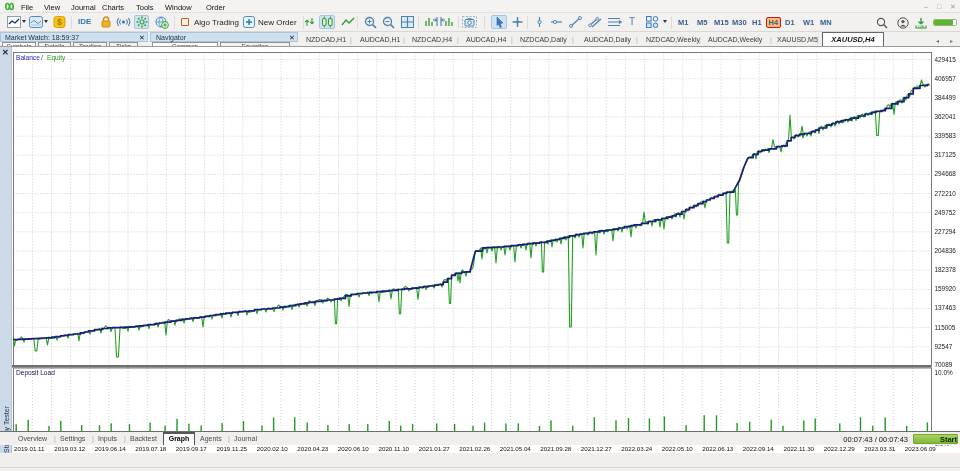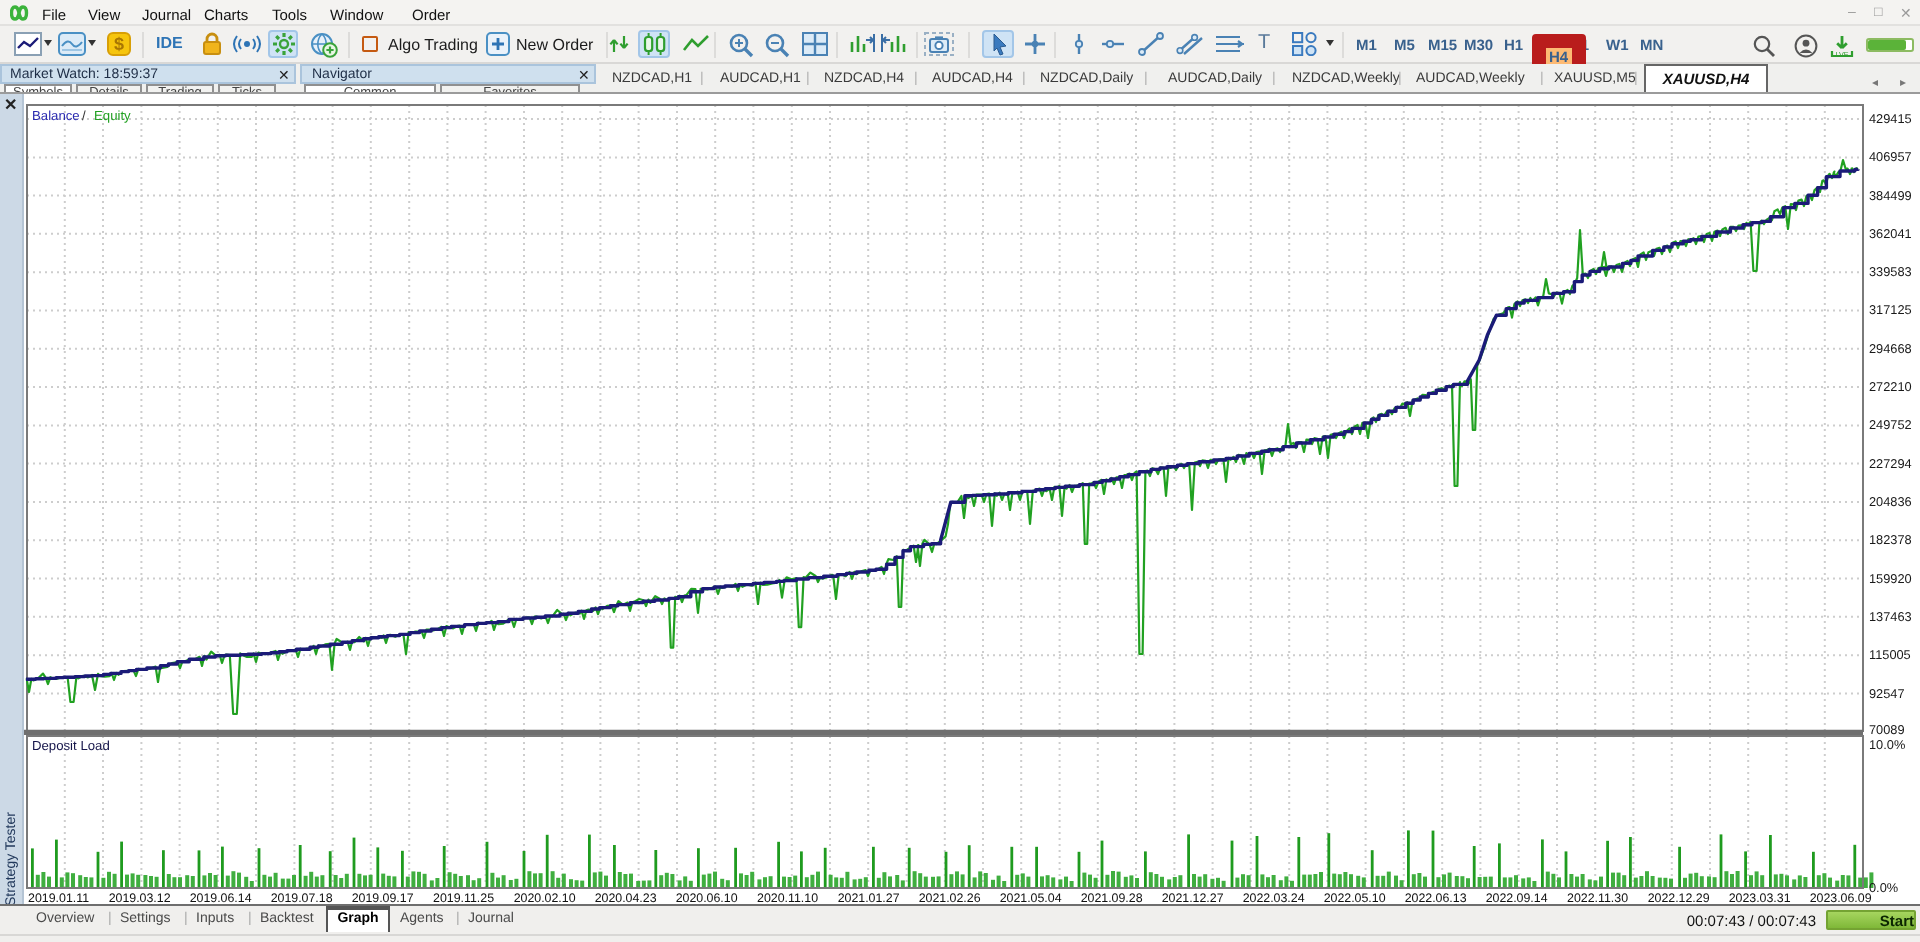--- a/index.html
+++ b/index.html
@@ -7,37 +7,37 @@
 
 #menubar{position:absolute;left:0;top:0;width:960px;height:13px;background:#f4f3f1;border-bottom:1px solid #e2e1df;text-decoration:underline;}
 #menubar .mi{position:absolute;top:2.5px;font-size:7.5px;color:#111;}
 #logo{position:absolute;left:5px;top:2px;width:11px;height:9px;}
 .winbtn{position:absolute;top:3px;color:#9a9a9a;font-size:7px;}
 
 #toolbar{position:absolute;left:0;top:13px;width:960px;height:19px;background:#f2f1ef;border-bottom:1px solid #d9d8d6;}
 .sep{position:absolute;top:3px;width:1px;height:13px;background:#dddcda;}
 .tbtxt{position:absolute;font-size:8px;color:#1c1c1c;}
 .tf{position:absolute;top:5px;font-size:7.5px;font-weight:bold;color:#39618d;}
-#tf-h4{background:#fdba74;border:7px solid #b91c1c;border-radius:2px;padding:0 2px;top:3.5px;}
+#tf-h4{background:#fdba74;border:1px solid #b91c1c;border-radius:2px;padding:0 2px;top:3.5px;}
 
 #tabrow{position:absolute;left:0;top:32px;width:960px;height:15px;background:#f0f0ee;}
 .panelhead{position:absolute;top:0px;height:9.5px;background:#cfe0ee;border:1px solid #aac4dc;font-size:7px;color:#1d2c45;}
 .subtabs{position:absolute;top:10px;height:5.5px;overflow:hidden;line-height:0;}
 .subtab{display:inline-block;vertical-align:top;height:12px;line-height:8px;background:#f2f2f0;border:1px solid #909090;border-bottom:none;margin-right:2px;font-size:6.5px;color:#444;text-align:center;}
 .ct{position:absolute;top:4px;white-space:nowrap;font-size:7px;color:#3a3a3a;}
 .ctsep{position:absolute;top:4px;color:#b0b0b0;font-size:7px;}
 #seltab{position:absolute;left:822px;top:0px;width:62px;height:14px;background:#fff;border:1px solid #666;border-bottom:none;font-size:7.5px;font-weight:bold;color:#111;text-align:center;line-height:13px;font-style:italic;}
 #tabrow .edge{position:absolute;top:14px;left:0;width:960px;height:1px;background:#9b9b9b;}
 
 #main{position:absolute;left:0;top:47px;width:960px;height:406px;background:#fff;}
 #sidebar{position:absolute;left:0;top:0;width:12px;height:406px;background:#ccd9e6;border-right:1px solid #b4c4d4;}
 #sidebar .x{position:absolute;left:2px;top:1px;font-size:8px;color:#222;font-weight:bold;}
 #sidebar .vt{position:absolute;left:-29px;top:379px;width:70px;transform:rotate(-90deg);transform-origin:center;font-size:7px;color:#22395c;white-space:nowrap;text-align:center;}
 
-#btabs{position:absolute;left:0;top:452px;width:960px;height:14px;background:#f0efed;border-top:1px solid #6e6e6e;}
+#btabs{position:absolute;left:0;top:431px;width:960px;height:14px;background:#f0efed;border-top:1px solid #6e6e6e;}
 .bt{position:absolute;top:3px;font-size:7px;color:#4a4a4a;}
 .btsep{position:absolute;top:3px;font-size:7px;color:#aaa;}
 #btsel{position:absolute;left:163px;top:0px;width:32px;height:13px;background:#fff;border:1px solid #555;border-top-width:2px;border-bottom:none;font-size:7px;font-weight:bold;color:#000;text-align:center;line-height:10px;}
 #btime{position:absolute;right:52px;top:3px;font-size:7.5px;color:#111;}
 #startbtn{position:absolute;left:913px;top:2px;width:45px;height:10px;background:linear-gradient(#a6d55f,#7fb838);border:1px solid #74a332;border-radius:1px;font-size:7.5px;font-weight:bold;color:#0c2602;text-align:right;line-height:9px;}
 #bottomstrip{position:absolute;left:0;top:467px;width:960px;height:4px;background:#f0efed;border-top:1px solid #d8d7d5;}
 svg text{font-family:"Liberation Sans",sans-serif;}
 </style></head><body>
 <div id="win">
 

